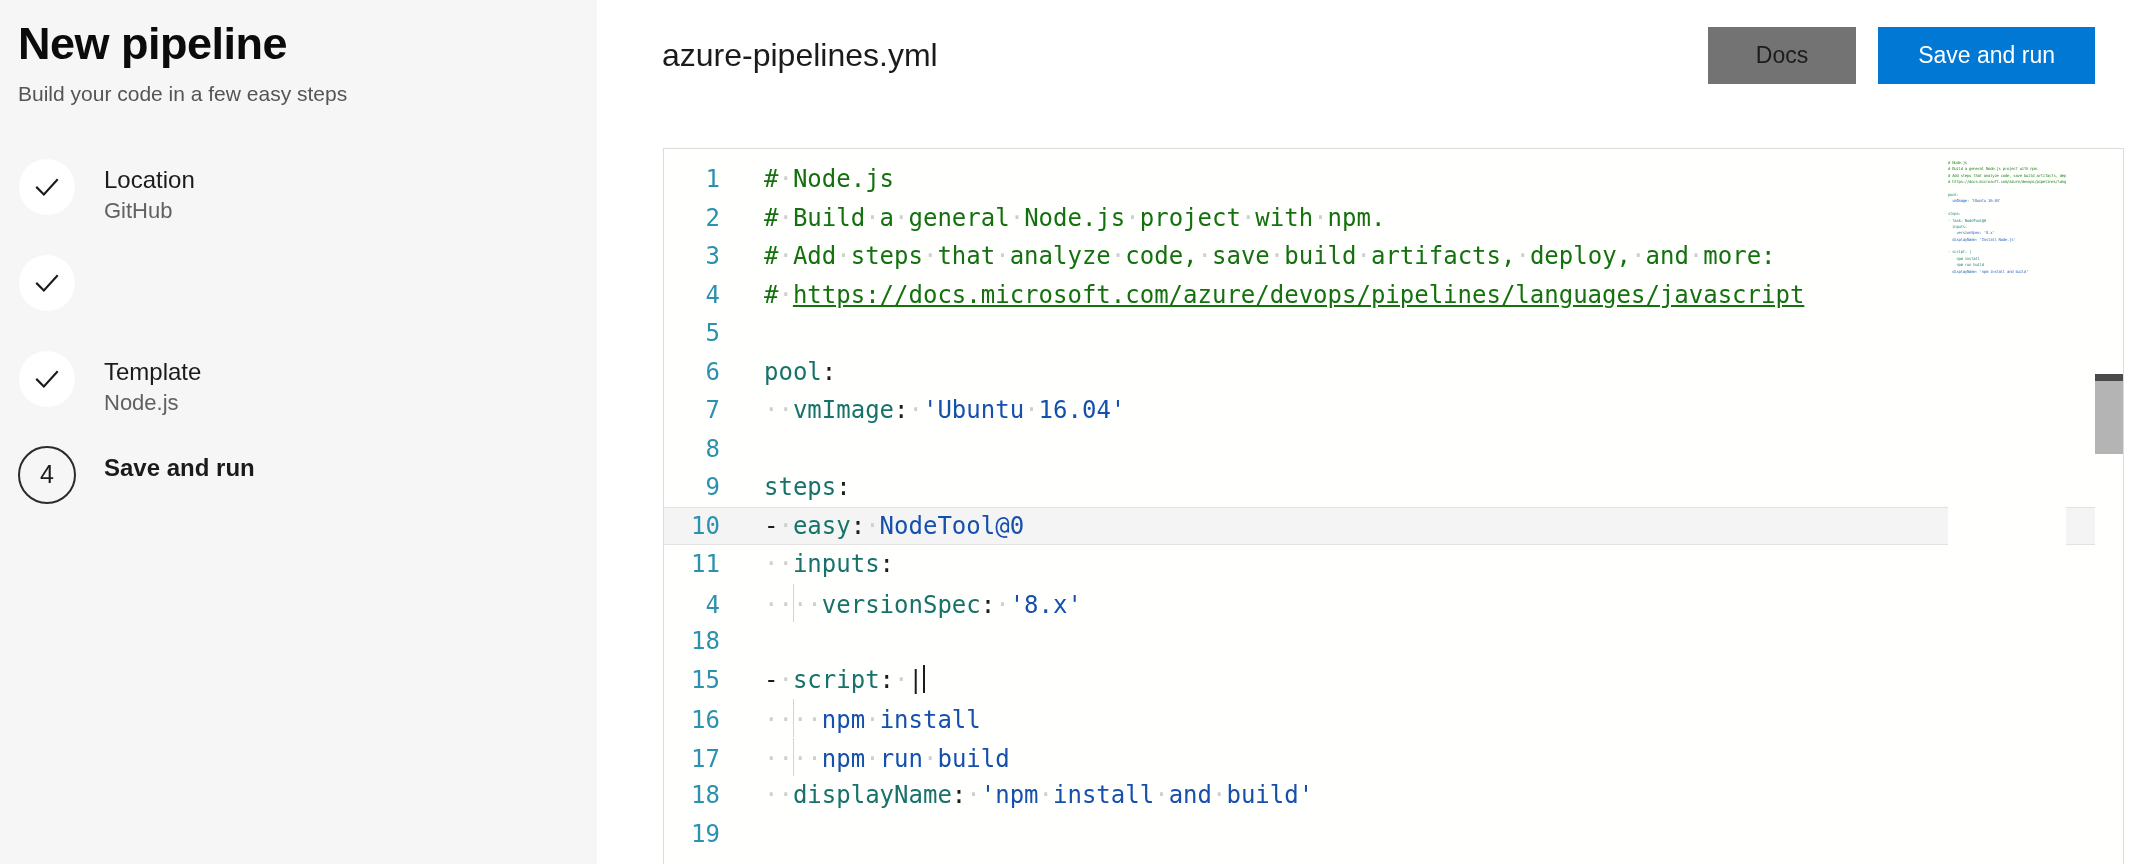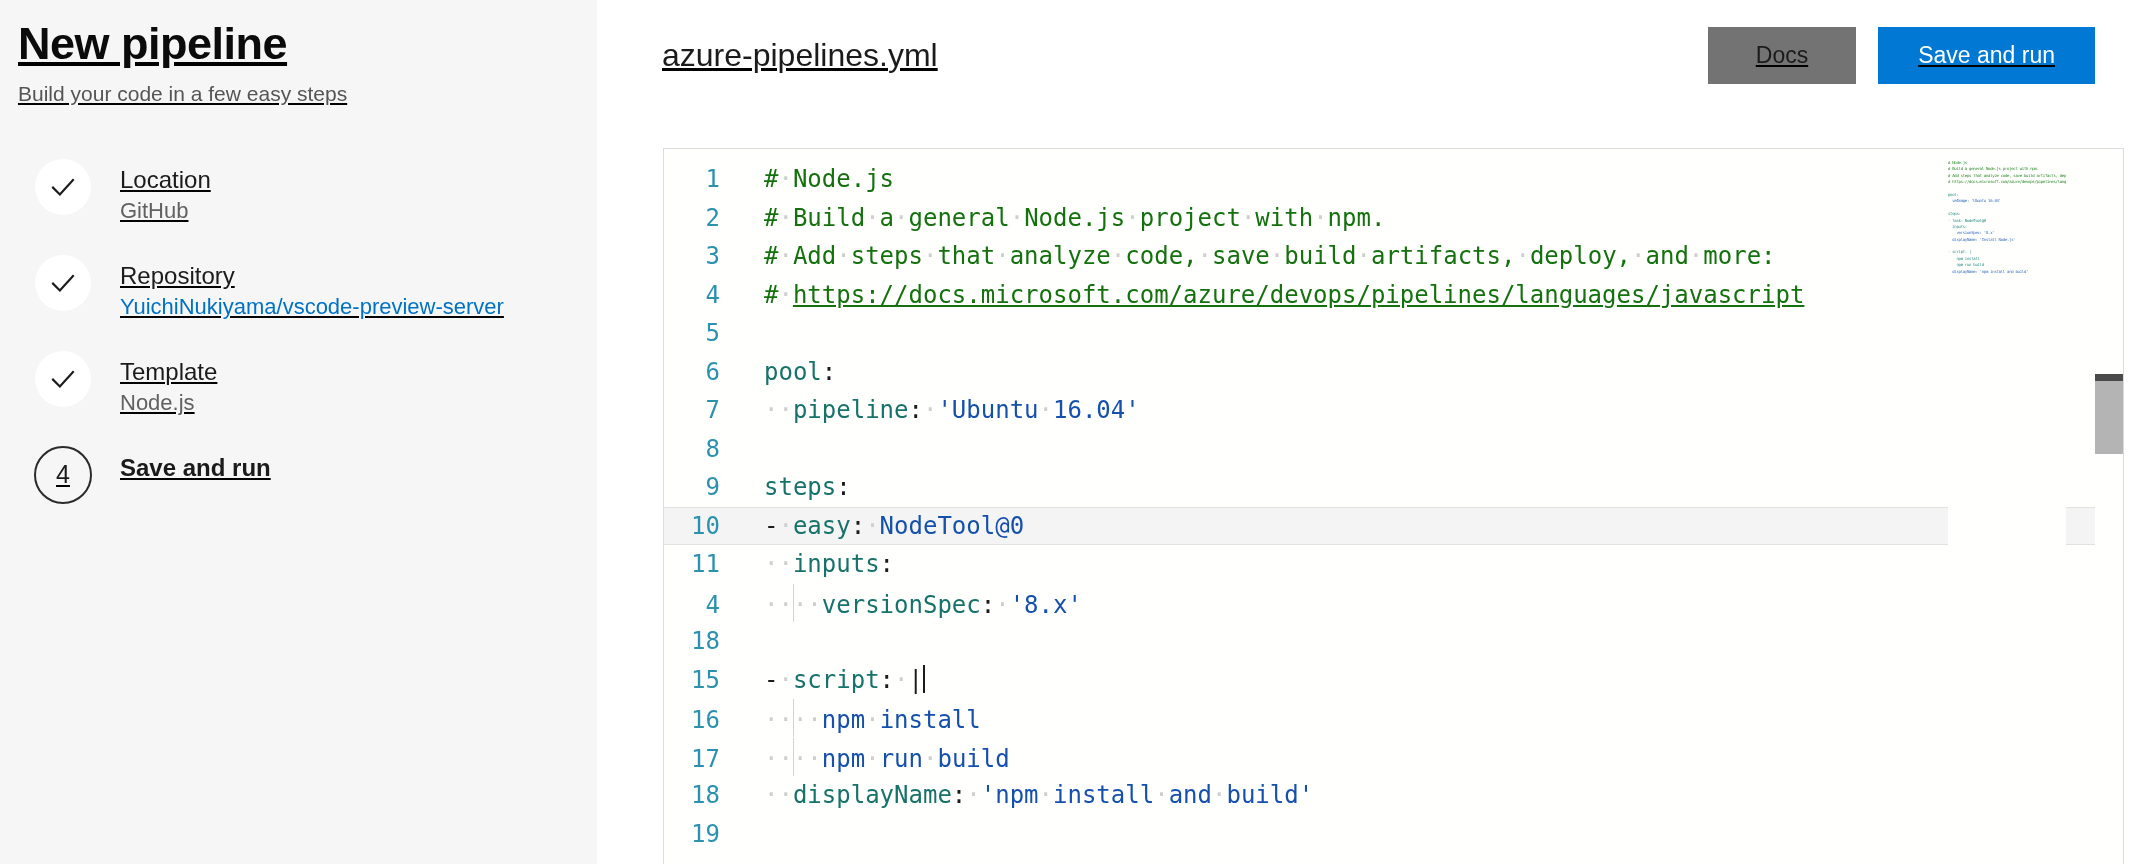--- a/index.html
+++ b/index.html
@@ -12,21 +12,20 @@
     overflow: hidden;
     background: #ffffff;
     font-family: "Liberation Sans", sans-serif;
     -webkit-font-smoothing: antialiased;
   }
   .app {
     position: relative;
     width: 2133px;
     height: 864px;
     display: flex;
-    text-decoration: underline;
   }
 
   
   .sidebar {
     width: 597px;
     height: 864px;
     background: #f6f6f6;
     box-sizing: border-box;
     padding: 0;
     flex: 0 0 597px;
@@ -43,21 +42,21 @@
   }
   .wizard-subtitle {
     font-size: 21px;
     color: #555555;
     margin: 0;
     padding: 11px 0 0 18px;
     line-height: 1.2;
   }
   .steps {
     margin-top: 52px;
-    padding-left: 34px;
+    padding-left: 18px;
   }
   .step {
     display: flex;
     align-items: flex-start;
     margin-bottom: 24px;
     min-height: 72px;
   }
   .step-marker {
     flex: 0 0 58px;
     width: 58px;
@@ -305,24 +304,20 @@
           <div class="step-value">GitHub</div>
         </div>
       </div>
 
       <div class="step">
         <div class="step-marker done">
           <svg class="check-svg" width="30" height="30" viewBox="0 0 24 24" fill="none" aria-hidden="true">
             <path d="M4 12.5 L9.5 18 L20 6.5" stroke="#1b1b1b" stroke-width="1.7" fill="none" stroke-linecap="square"></path>
           </svg>
         </div>
-        <div class="step-body">
-          <div class="step-label">Repository</div>
-          <div class="step-value link">YuichiNukiyama/vscode-preview-server</div>
-        </div>
       </div>
 
       <div class="step">
         <div class="step-marker done">
           <svg class="check-svg" width="30" height="30" viewBox="0 0 24 24" fill="none" aria-hidden="true">
             <path d="M4 12.5 L9.5 18 L20 6.5" stroke="#1b1b1b" stroke-width="1.7" fill="none" stroke-linecap="square"></path>
           </svg>
         </div>
         <div class="step-body">
           <div class="step-label">Template</div>
@@ -355,21 +350,21 @@
     <div class="editor-wrap">
       <div class="editor">
 
         <div class="code-area" id="code-area">
             <div class="code-line"><span class="ln">1</span><span class="code-text"><span class="tok-comment">#<span class="tok-ws">·</span>Node.js</span></span></div>
             <div class="code-line"><span class="ln">2</span><span class="code-text"><span class="tok-comment">#<span class="tok-ws">·</span>Build<span class="tok-ws">·</span>a<span class="tok-ws">·</span>general<span class="tok-ws">·</span>Node.js<span class="tok-ws">·</span>project<span class="tok-ws">·</span>with<span class="tok-ws">·</span>npm.</span></span></div>
             <div class="code-line"><span class="ln">3</span><span class="code-text"><span class="tok-comment">#<span class="tok-ws">·</span>Add<span class="tok-ws">·</span>steps<span class="tok-ws">·</span>that<span class="tok-ws">·</span>analyze<span class="tok-ws">·</span>code,<span class="tok-ws">·</span>save<span class="tok-ws">·</span>build<span class="tok-ws">·</span>artifacts,<span class="tok-ws">·</span>deploy,<span class="tok-ws">·</span>and<span class="tok-ws">·</span>more:</span></span></div>
             <div class="code-line"><span class="ln">4</span><span class="code-text"><span class="tok-comment">#<span class="tok-ws">·</span></span><span class="tok-link">https://docs.microsoft.com/azure/devops/pipelines/languages/javascript</span></span></div>
             <div class="code-line"><span class="ln">5</span><span class="code-text"></span></div>
             <div class="code-line"><span class="ln">6</span><span class="code-text"><span class="tok-key">pool</span><span class="tok-plain">:</span></span></div>
-            <div class="code-line"><span class="ln">7</span><span class="code-text"><span class="tok-ws">·</span><span class="tok-ws">·</span><span class="tok-key">pipeline</span><span class="tok-plain">:</span><span class="tok-ws">·</span><span class="tok-string">'Ubuntu<span class="tok-ws">·</span>16.04'</span></span></div>
+            <div class="code-line"><span class="ln">7</span><span class="code-text"><span class="tok-ws">·</span><span class="tok-ws">·</span><span class="tok-key">vmImage</span><span class="tok-plain">:</span><span class="tok-ws">·</span><span class="tok-string">'Ubuntu<span class="tok-ws">·</span>16.04'</span></span></div>
             <div class="code-line"><span class="ln">8</span><span class="code-text"></span></div>
             <div class="code-line"><span class="ln">9</span><span class="code-text"><span class="tok-key">steps</span><span class="tok-plain">:</span></span></div>
             <div class="code-line active"><span class="ln">10</span><span class="code-text"><span class="tok-plain">-</span><span class="tok-ws">·</span><span class="tok-key">easy</span><span class="tok-plain">:</span><span class="tok-ws">·</span><span class="tok-string">NodeTool@0</span></span></div>
             <div class="code-line"><span class="ln">11</span><span class="code-text"><span class="tok-ws">·</span><span class="tok-ws">·</span><span class="tok-key">inputs</span><span class="tok-plain">:</span></span></div>
             <div class="code-line"><span class="ln">4</span><span class="code-text"><span class="tok-ws">·</span><span class="tok-ws">·</span><span class="tok-guide"></span><span class="tok-ws">·</span><span class="tok-ws">·</span><span class="tok-key">versionSpec</span><span class="tok-plain">:</span><span class="tok-ws">·</span><span class="tok-string">'8.x'</span></span></div>
             <div class="code-line"><span class="ln">18</span><span class="code-text"></span></div>
             <div class="code-line"><span class="ln">15</span><span class="code-text"><span class="tok-plain">-</span><span class="tok-ws">·</span><span class="tok-key">script</span><span class="tok-plain">:</span><span class="tok-ws">·</span><span class="tok-plain">|</span><span class="cursor"></span></span></div>
             <div class="code-line"><span class="ln">16</span><span class="code-text"><span class="tok-ws">·</span><span class="tok-ws">·</span><span class="tok-guide"></span><span class="tok-ws">·</span><span class="tok-ws">·</span><span class="tok-string">npm<span class="tok-ws">·</span>install</span></span></div>
             <div class="code-line"><span class="ln">17</span><span class="code-text"><span class="tok-ws">·</span><span class="tok-ws">·</span><span class="tok-guide"></span><span class="tok-ws">·</span><span class="tok-ws">·</span><span class="tok-string">npm<span class="tok-ws">·</span>run<span class="tok-ws">·</span>build</span></span></div>
             <div class="code-line"><span class="ln">18</span><span class="code-text"><span class="tok-ws">·</span><span class="tok-ws">·</span><span class="tok-key">displayName</span><span class="tok-plain">:</span><span class="tok-ws">·</span><span class="tok-string">'npm<span class="tok-ws">·</span>install<span class="tok-ws">·</span>and<span class="tok-ws">·</span>build'</span></span></div>

